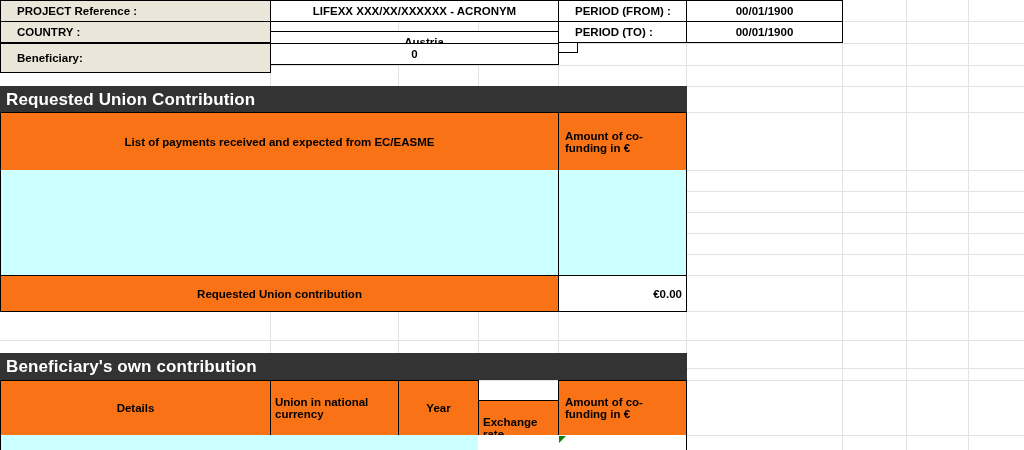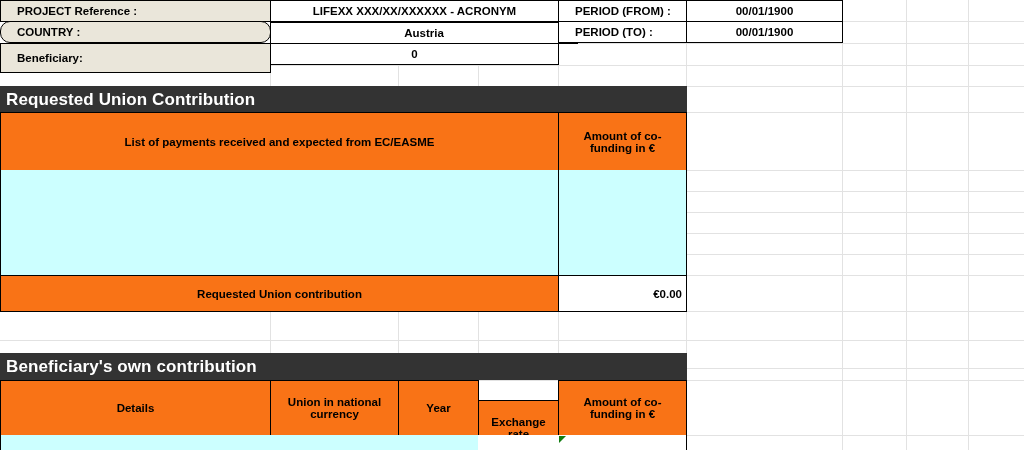--- a/index.html
+++ b/index.html
@@ -44,21 +44,21 @@
     position: absolute;
     box-sizing: border-box;
     display: flex;
     align-items: center;
     overflow: hidden;
     white-space: nowrap;
     background: #ffffff;
   }
   .cell.wrap { white-space: normal; }
   .c-left   { justify-content: flex-start; padding-left: 16px; }
-  .c-center { justify-content: center; text-align: center; }
+  .c-center { justify-content: center; }
   .c-right  { justify-content: flex-end; padding-right: 4px; }
   .bold { font-weight: bold; }
 
   .beige { background: #eae6da; }
   .cyan  { background: #ccffff; }
   .grey  { background: #f97316; }
 
   .bd { border: 1px solid #000000; }
   .bd-b { border-bottom: 1px solid #000000; }
   .bd-l { border-left: 1px solid #000000; }
@@ -117,22 +117,22 @@
   <div class="grid-hline" style="top:311px"></div>
   <div class="grid-hline" style="top:340px"></div>
   <div class="grid-hline" style="top:368px"></div>
   <div class="grid-hline" style="top:380px"></div>
   <div class="grid-hline" style="top:435px"></div>
 </div>
 
 <div class="cell beige bd c-left bold" style="left:0px;top:0px;width:271px;height:22px;">PROJECT Reference :</div>
 <div class="cell bd c-center bold" style="left:270px;top:0px;width:289px;height:22px;">LIFEXX XXX/XX/XXXXXX - ACRONYM</div>
 
-<div class="cell beige bd c-left bold" style="left:0px;top:21px;width:271px;height:22px;border-radius:10px;">COUNTRY :</div>
-<div class="cell bd c-center bold" style="left:270px;top:22px;width:308px;height:22px;">Austria</div>
+<div class="cell beige bd c-left bold" style="left:0px;top:21px;width:271px;height:22px;">COUNTRY :</div>
+<div class="cell bd c-center bold" style="left:270px;top:31px;width:308px;height:22px;">Austria</div>
 
 <div class="cell beige bd c-left bold" style="left:0px;top:43px;width:271px;height:30px;">Beneficiary:</div>
 <div class="cell bd c-center bold" style="left:270px;top:43px;width:289px;height:22px;">0</div>
 
 <div class="cell bd c-left bold" style="left:558px;top:0px;width:129px;height:22px;">PERIOD (FROM) :</div>
 <div class="cell bd c-center bold" style="left:686px;top:0px;width:157px;height:22px;">00/01/1900</div>
 
 <div class="cell bd c-left bold" style="left:558px;top:21px;width:129px;height:22px;">PERIOD (TO) :</div>
 <div class="cell bd c-center bold" style="left:686px;top:21px;width:157px;height:22px;">00/01/1900</div>
 

